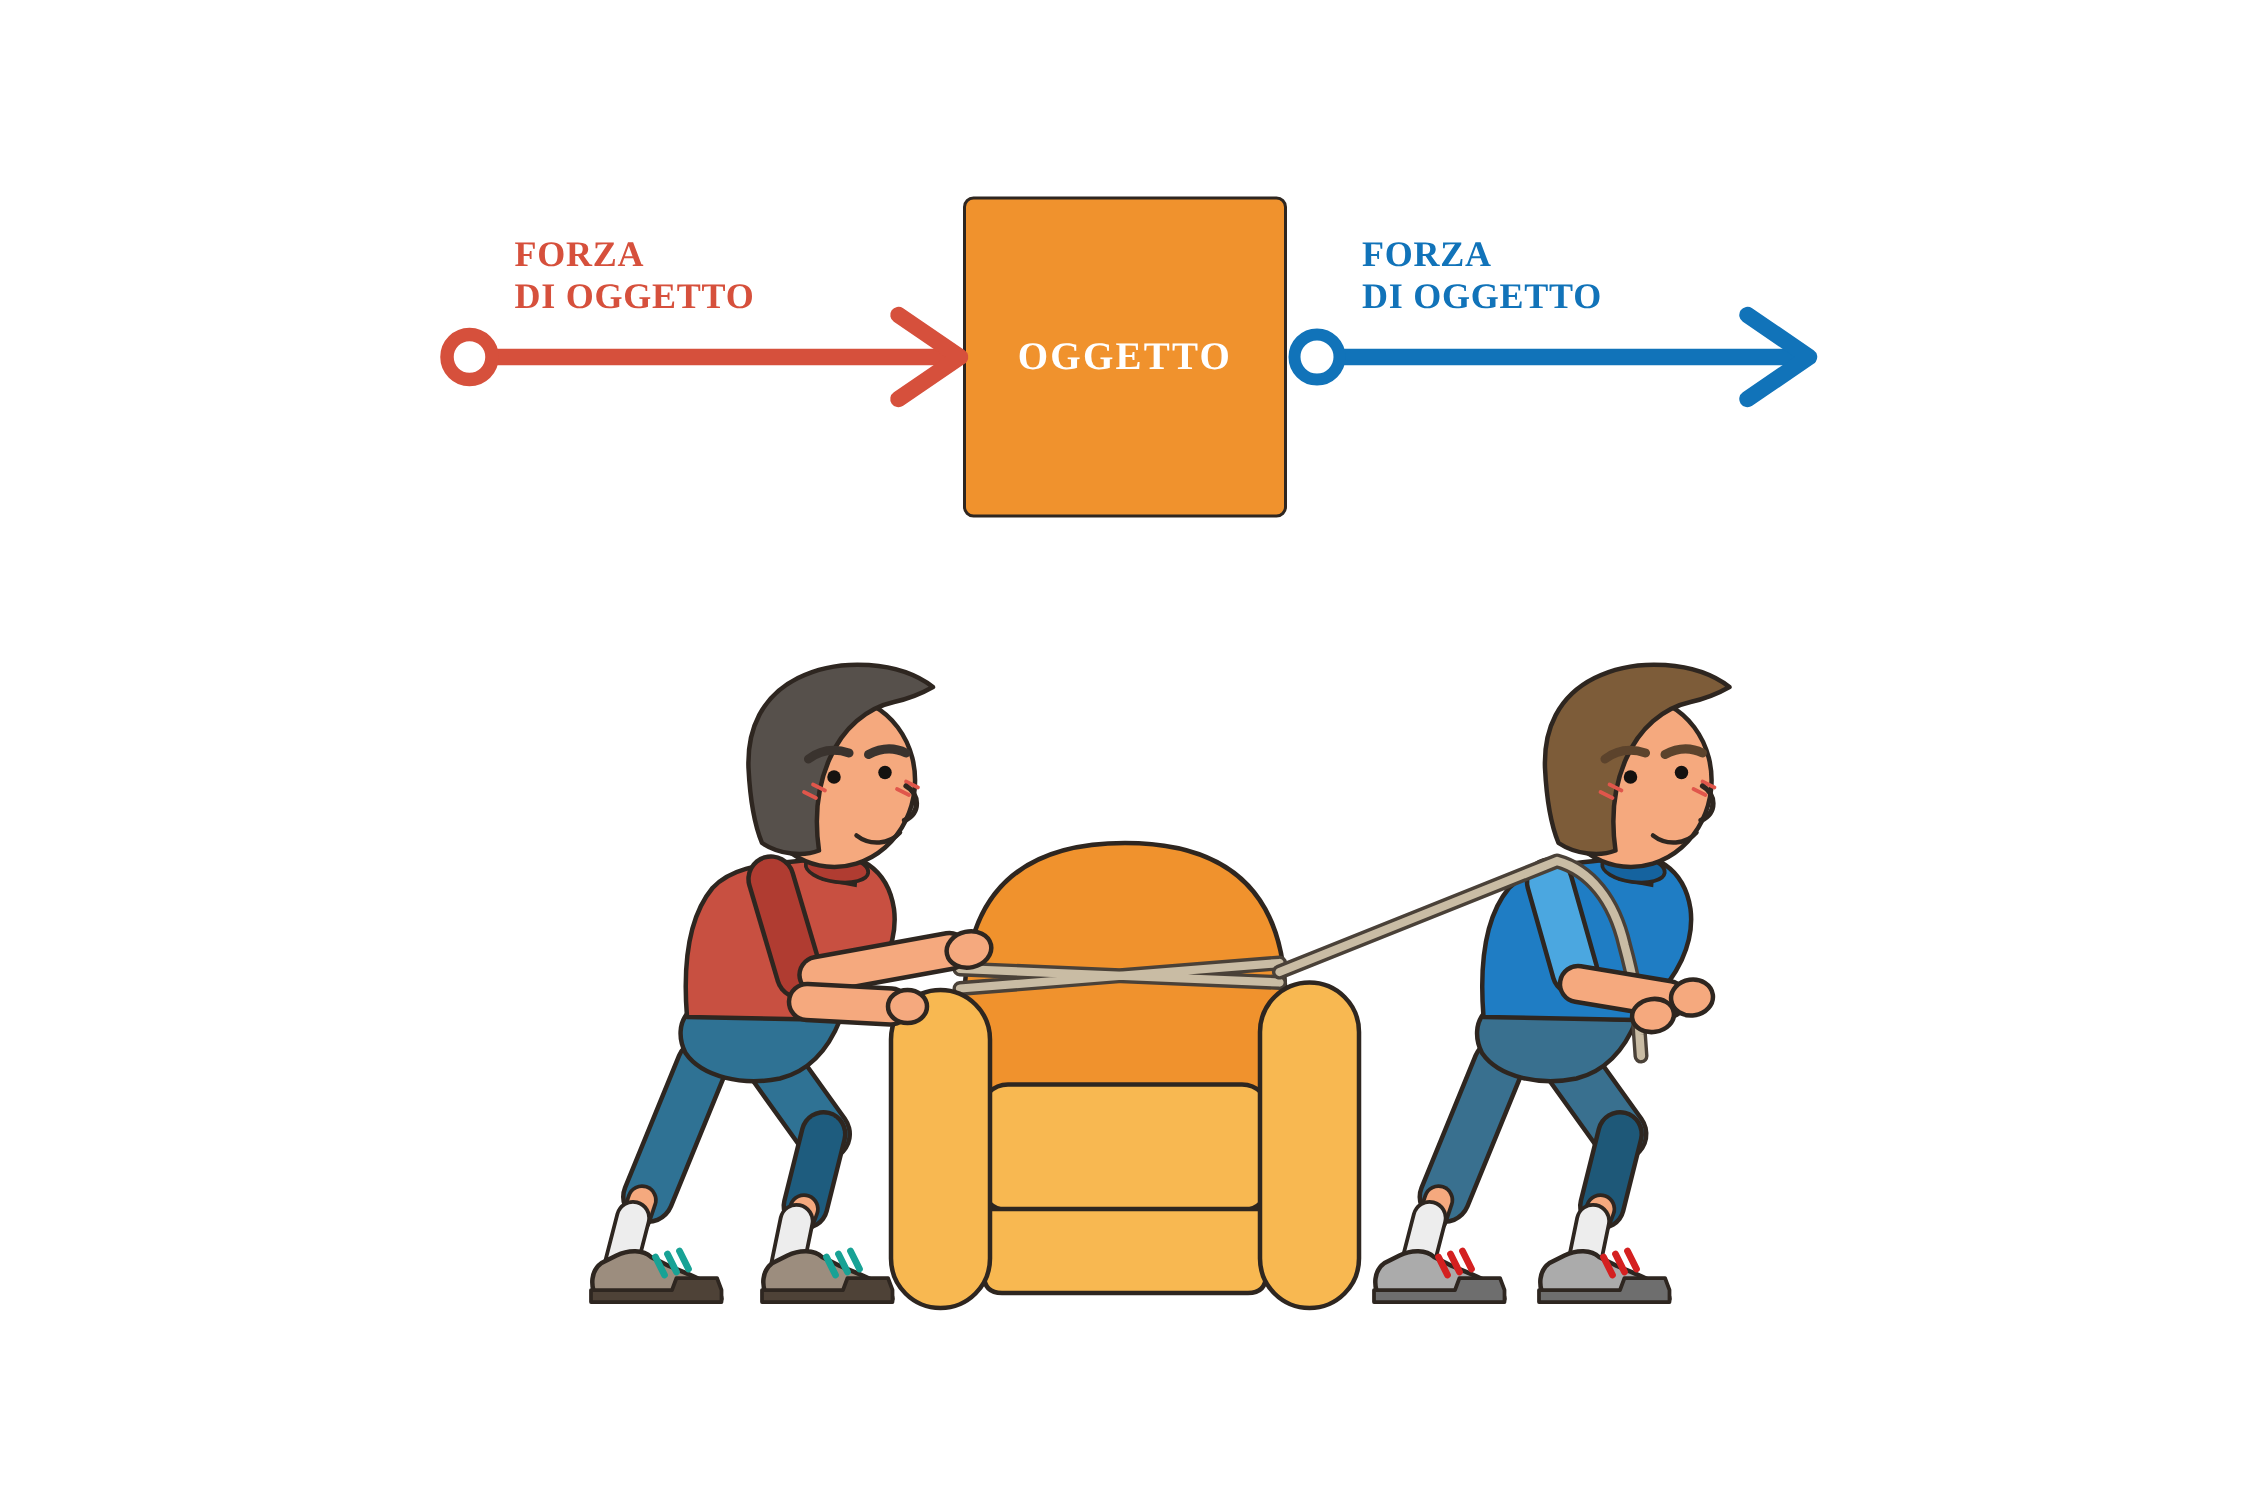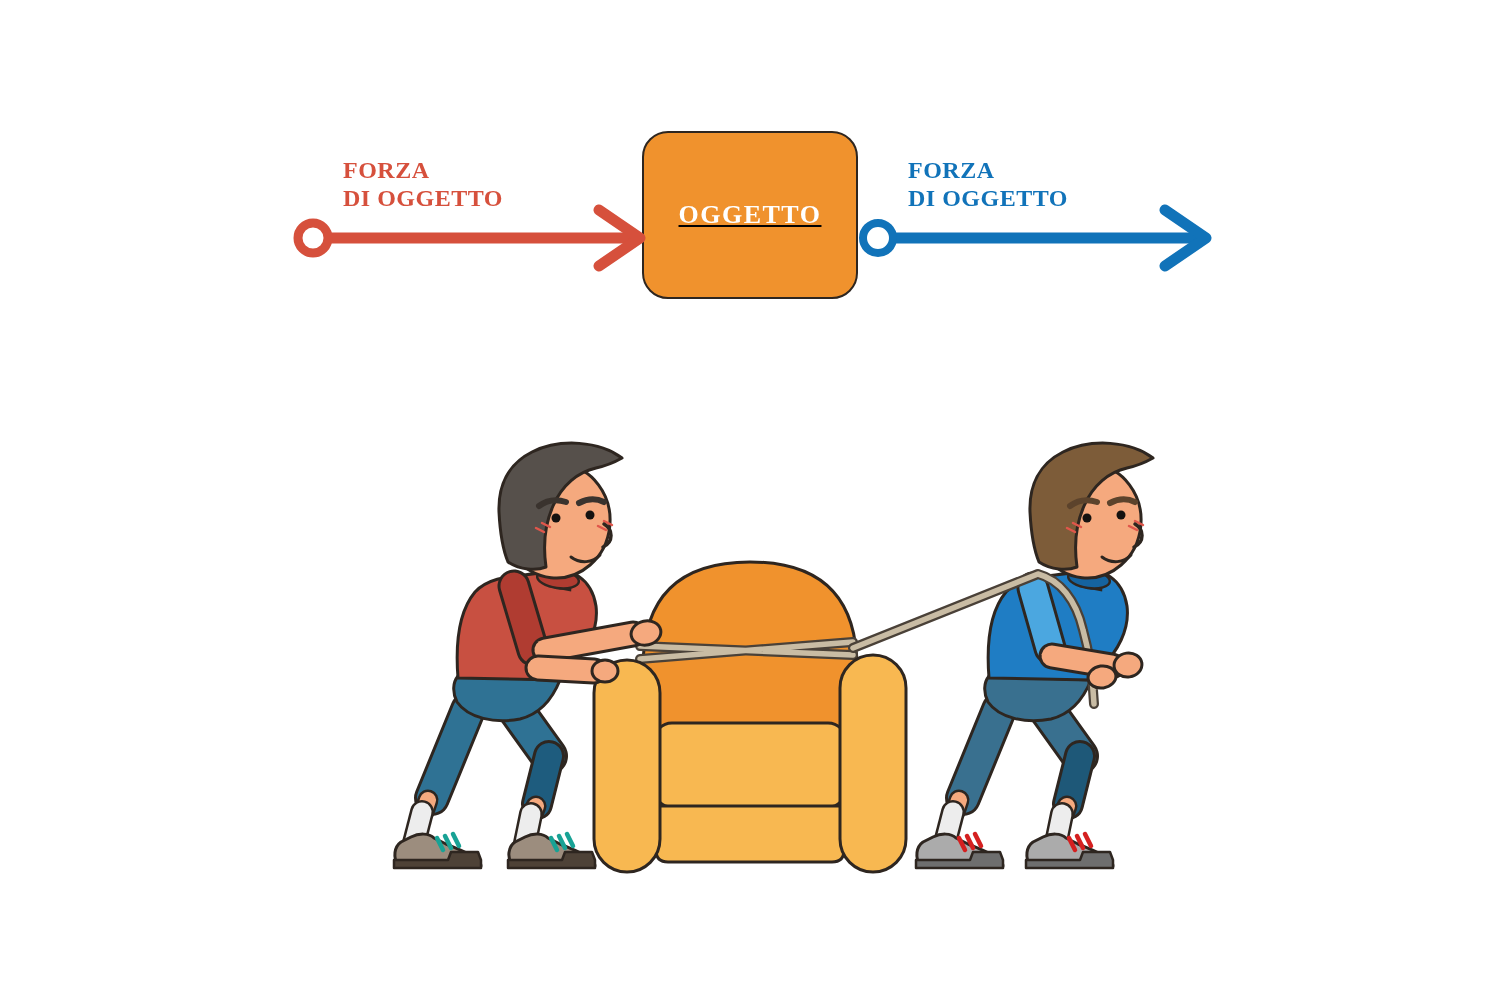--- a/index.html
+++ b/index.html
@@ -1,23 +1,23 @@
 <!DOCTYPE html>
 <html style="--push-red: #D6503C; --pull-blue: #1173B9; --box-orange: #F0922D; --box-text: #FFFFFF; --outline: #2E2620; --skin: #F5A97E; --hair-left: #56504B; --hair-right: #7D5C39; --brow-left: #3A332E; --brow-right: #5C432C; --blush: #E0564B; --shirt-left: #C85041; --sleeve-left: #B03C31; --pants-left: #2F7294; --pants-left-dark: #1E5C7E; --shoe-left: #9C8D7E; --sole-left: #4E4237; --lace-left: #18A295; --shirt-right: #1F7DC4; --sleeve-right: #4BA7E0; --collar-right: #15639F; --pants-right: #39708F; --pants-right-dark: #1E5878; --shoe-right: #ABABAB; --sole-right: #6E6E6E; --lace-right: #D42020; --sock: #EDEDED; --rope: #C9BCA4; --rope-outline: #4A4138; --chair-dark: #F0922D; --chair-light: #F8B851;"><head>
 <meta charset="utf-8">
 <style>
   html,body{margin:0;padding:0;background:#fff;}
   .page{position:relative;width:1500px;height:1000px;background:#ffffff;overflow:hidden;
         font-family:"Liberation Serif", serif;}
   .force-label{position:absolute;font-weight:700;font-size:24px;line-height:28px;letter-spacing:.5px;}
   .force-label.red{color:var(--push-red);}
   .force-label.blue{color:var(--pull-blue);}
-  .object-box{position:absolute;left:642px;top:131px;width:216px;height:168px;
-        background:var(--box-orange);border:2px solid var(--outline);border-radius:26px;
-        display:flex;align-items:center;justify-content:center;z-index:1;box-sizing:border-box;text-decoration:underline;}
+  .object-box{position:absolute;left:642px;top:131px;width:216px;height:214px;
+        background:var(--box-orange);border:2px solid var(--outline);border-radius:7px;
+        display:flex;align-items:center;justify-content:center;z-index:1;box-sizing:border-box;}
   .object-box span{color:var(--box-text);font-weight:700;font-size:26px;letter-spacing:1.5px;}
   .scene{position:absolute;left:0;top:0;width:1500px;height:1000px;z-index:2;pointer-events:none;}
 </style>
 </head>
 <body>
 
 <div class="page">
 
   <div class="force-label red" style="left:343px;top:156px;">
     <div>FORZA</div>

